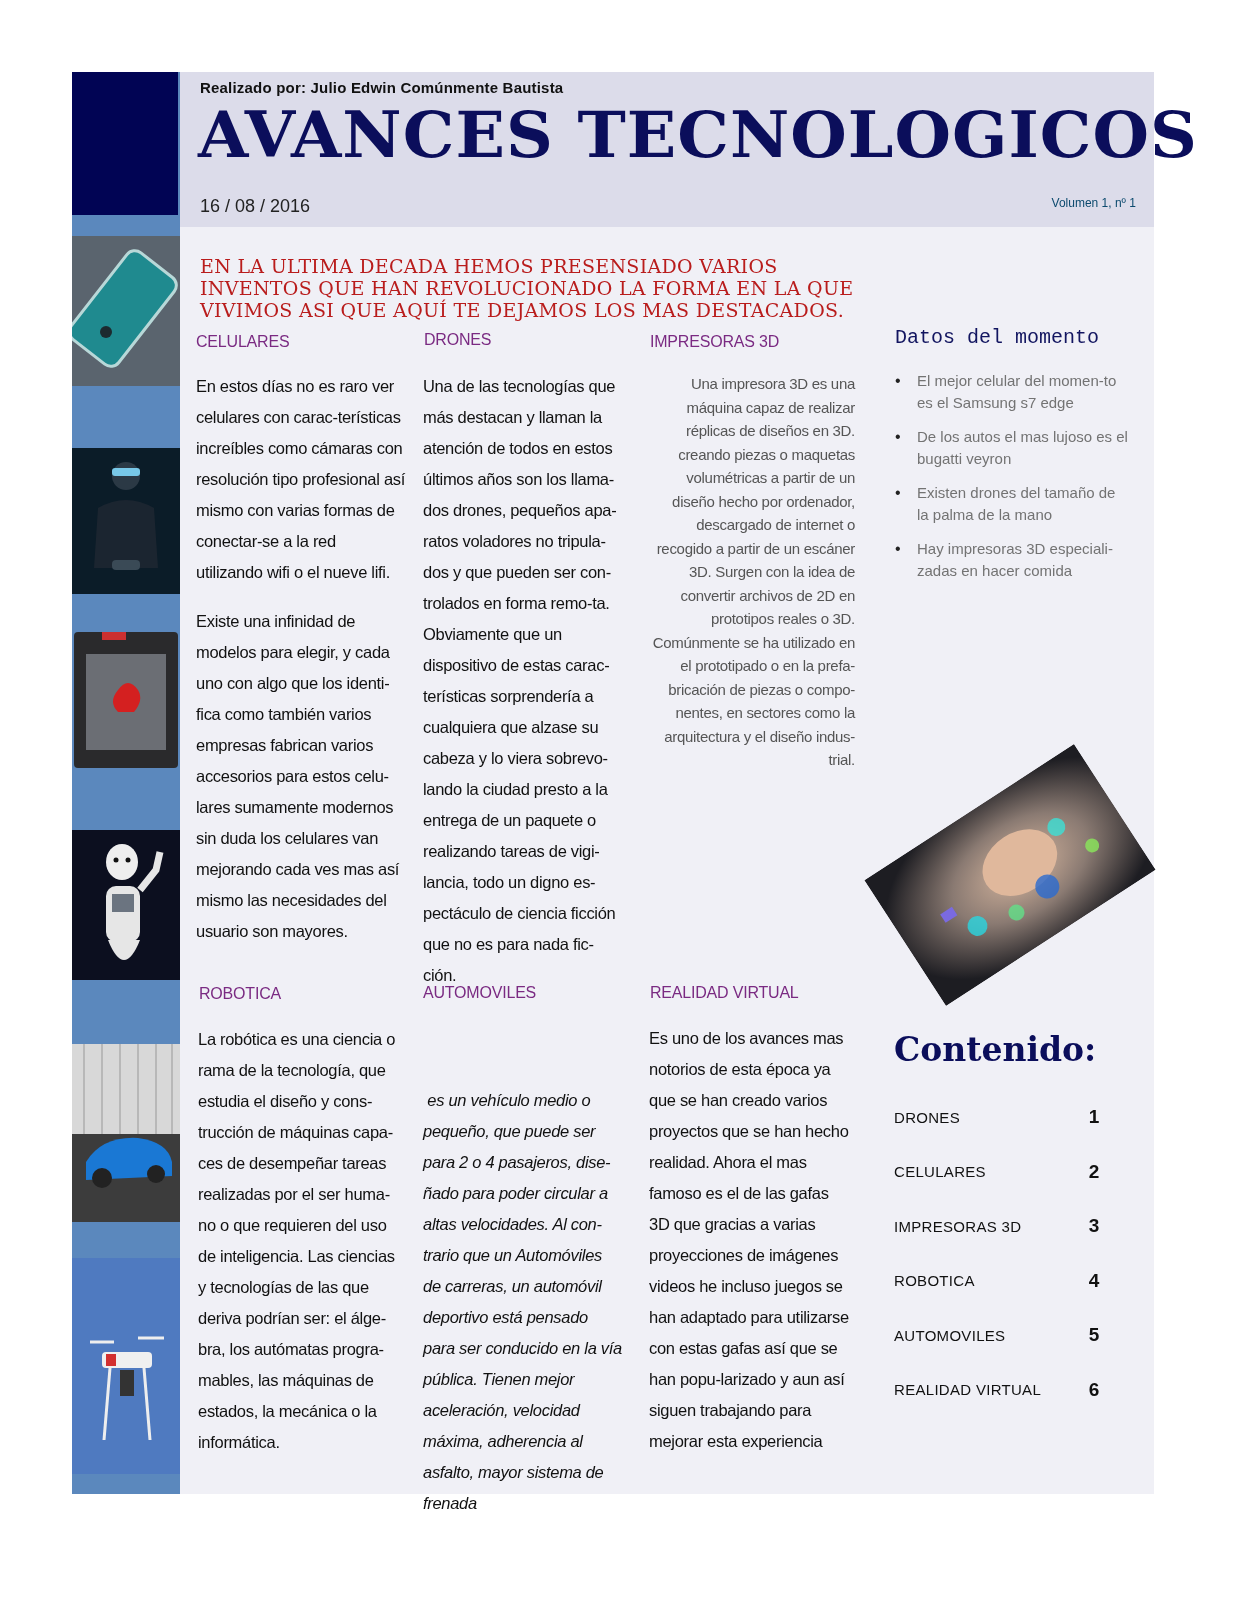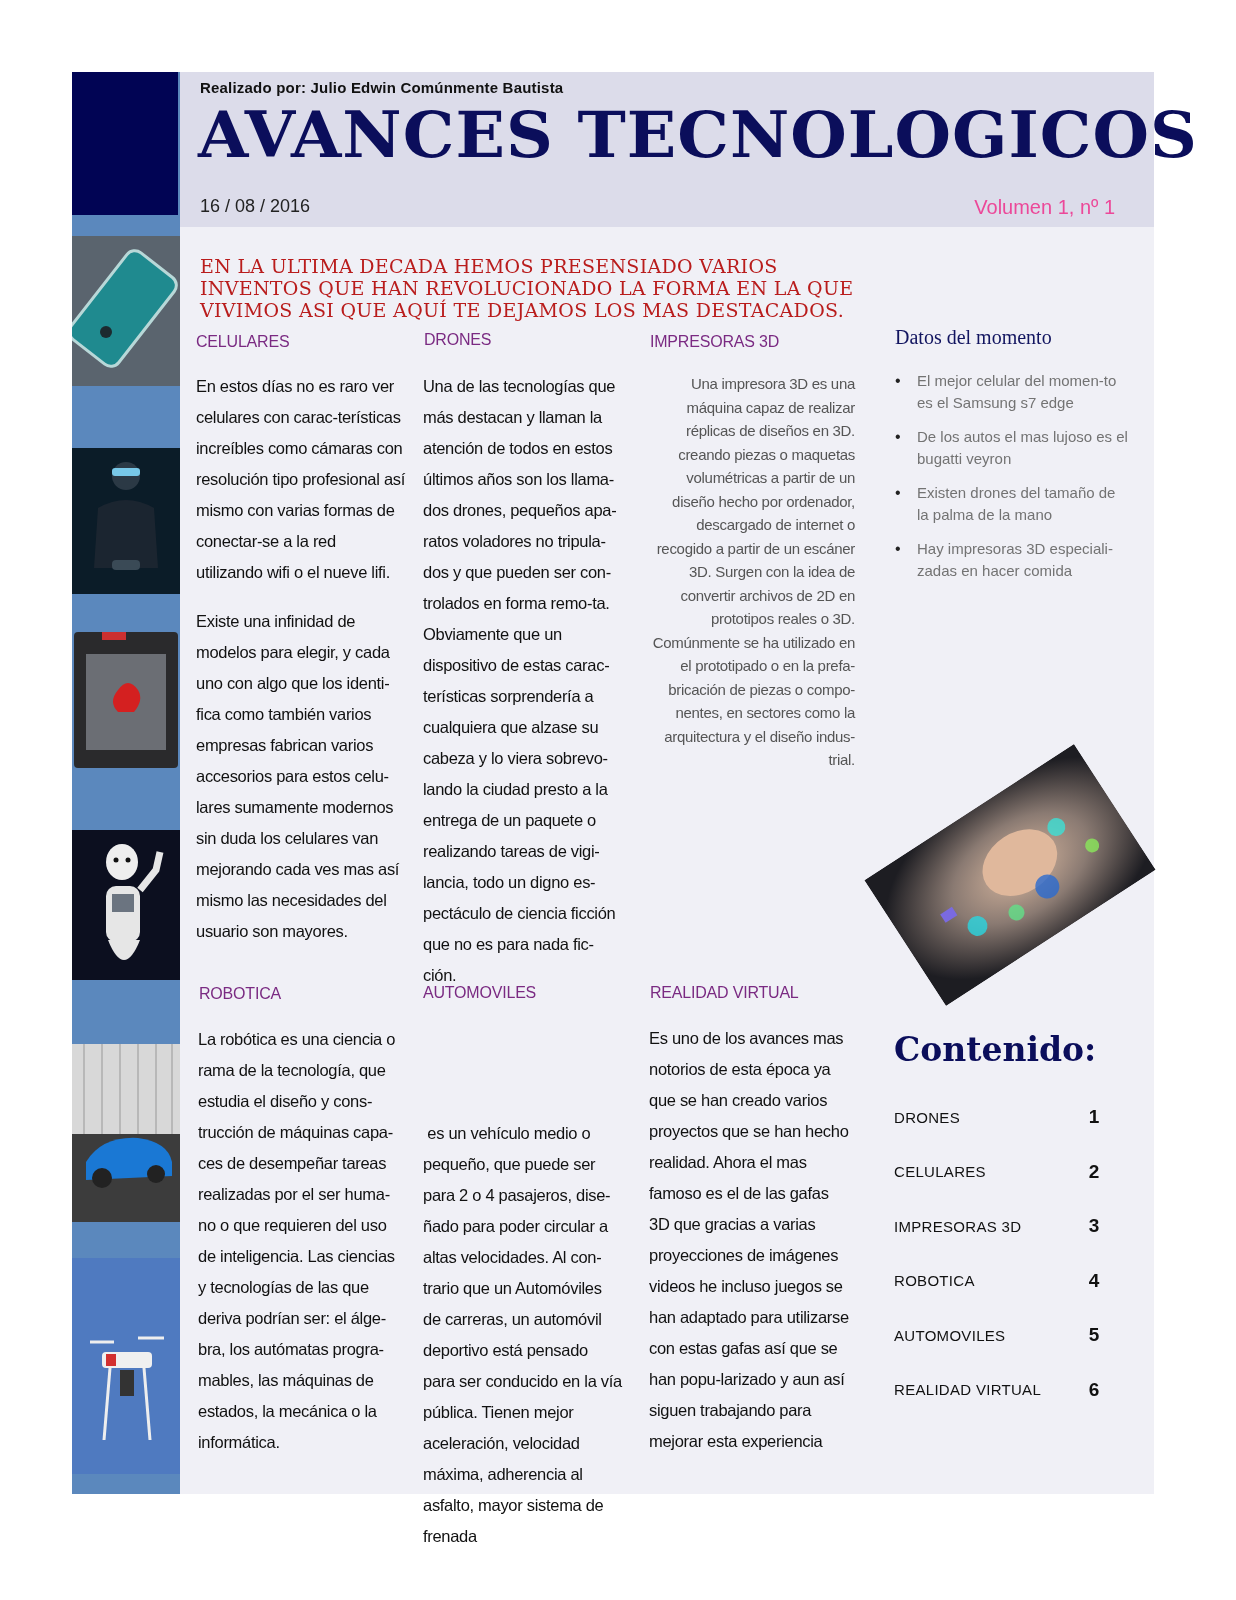--- a/index.html
+++ b/index.html
@@ -7,35 +7,35 @@
          font-family:"Liberation Sans", sans-serif; }
   .page { position:absolute; left:72px; top:72px; width:1082px; height:1422px; background:#f0f0f6; }
   .sidebar-strip { position:absolute; left:72px; top:72px; width:108px; height:1422px; background:#5b88bd; }
   .sidebar-top { position:absolute; left:72px; top:72px; width:106px; height:143px; background:#010454; }
   .header { position:absolute; left:180px; top:72px; width:974px; height:155px; background:#dcdcea; }
   .byline { position:absolute; left:200px; top:79px; font-size:15px; font-weight:bold; color:#111; letter-spacing:0.2px; }
   .title { position:absolute; left:198px; top:98px; font-family:"DejaVu Serif", serif; font-weight:bold;
            font-size:63px; color:#0b0e5b; letter-spacing:1px; white-space:nowrap; line-height:1.2;
            transform:scaleX(1.03); transform-origin:left; }
   .date { position:absolute; left:200px; top:196px; font-size:18px; color:#222; }
-  .volume { position:absolute; right:121px; top:196px; font-size:20px; color:#ec4899; }
+  .volume { position:absolute; right:100px; top:196px; font-size:12px; color:#0c4a6e; }
 
   .thumb { position:absolute; left:72px; width:108px; overflow:hidden; }
   .thumb svg { display:block; }
 
   .intro { position:absolute; left:200px; top:255px; width:660px; font-family:"DejaVu Serif", serif;
            font-size:19px; line-height:22px; color:#b91c1c; letter-spacing:0.3px; }
 
   .sec-head { position:absolute; font-size:16px; color:#7a2a82; font-weight:normal; letter-spacing:-0.2px; }
   .col-text { position:absolute; width:210px; font-size:16.5px; line-height:31px; color:#111;
               font-family:"Liberation Sans", sans-serif; letter-spacing:-0.3px; }
   .col-text p { margin:0 0 18px 0; }
   .col-text.light { color:#555; font-size:15px; line-height:23.5px; }
 
-  .datos-title { position:absolute; left:895px; top:326px; font-family:Liberation Serif, serif; font-size:20px; color:#121560; }
+  .datos-title { position:absolute; left:895px; top:326px; font-family:Liberation Mono, monospace; font-size:20px; color:#121560; }
   .datos-list { position:absolute; left:895px; top:370px; width:235px; margin:0; padding:0; list-style:none; }
   .datos-list li { position:relative; padding-left:22px; font-size:15px; line-height:22px; color:#737373; margin-bottom:12px; }
   .datos-list li::before { content:"\2022"; position:absolute; left:0; top:0; color:#222; font-size:16px; }
 
   .rot-img { position:absolute; left:885px; top:800px; width:250px; height:150px; transform:rotate(-33deg); transform-origin:center; overflow:hidden; }
 
   .contenido-title { position:absolute; left:894px; top:1030px; font-family:"DejaVu Serif", serif; font-weight:bold;
                      font-size:33px; color:#0b0e5b; }
   .toc { position:absolute; left:894px; top:1090px; width:210px; }
   .toc-row { display:flex; justify-content:space-between; align-items:center; height:54.5px; }
@@ -167,21 +167,21 @@
     <rect x="45" y="70" width="14" height="10" fill="#7a6ae0"></rect>
   </svg>
 </div>
 
 <div class="sec-head" style="left:199px;top:985px;">ROBOTICA</div>
 <div class="col-text" style="left:198px;top:1024px;width:206px;">
   <p>La robótica es una ciencia o rama de la tecnología, que estudia el diseño y cons-trucción de máquinas capa-ces de desempeñar tareas realizadas por el ser huma-no o que requieren del uso de inteligencia. Las ciencias y tecnologías de las que deriva podrían ser: el álge-bra, los autómatas progra-mables, las máquinas de estados, la mecánica o la informática.</p>
 </div>
 
 <div class="sec-head" style="left:423px;top:984px;">AUTOMOVILES</div>
-<div class="col-text" style="left:423px;top:1056px;width:200px;white-space:pre-wrap;">
+<div class="col-text" style="left:423px;top:1023px;width:200px;white-space:pre-wrap;font-style:italic;">
   <p> es un vehículo medio o pequeño, que puede ser para 2 o 4 pasajeros, dise-ñado para poder circular a altas velocidades. Al con-trario que un Automóviles de carreras, un automóvil deportivo está pensado para ser conducido en la vía pública. Tienen mejor aceleración, velocidad máxima, adherencia al asfalto, mayor sistema de frenada</p>
 </div>
 
 <div class="sec-head" style="left:650px;top:984px;">REALIDAD VIRTUAL</div>
 <div class="col-text" style="left:649px;top:1023px;width:204px;">
   <p>Es uno de los avances mas notorios de esta época ya que se han creado varios proyectos que se han hecho realidad. Ahora el mas famoso es el de las gafas 3D que gracias a varias proyecciones de imágenes videos he incluso juegos se han adaptado para utilizarse con estas gafas así que se han popu-larizado y aun así siguen trabajando para mejorar esta experiencia</p>
 </div>
 
 <div class="contenido-title">Contenido:</div>
 <div class="toc">

